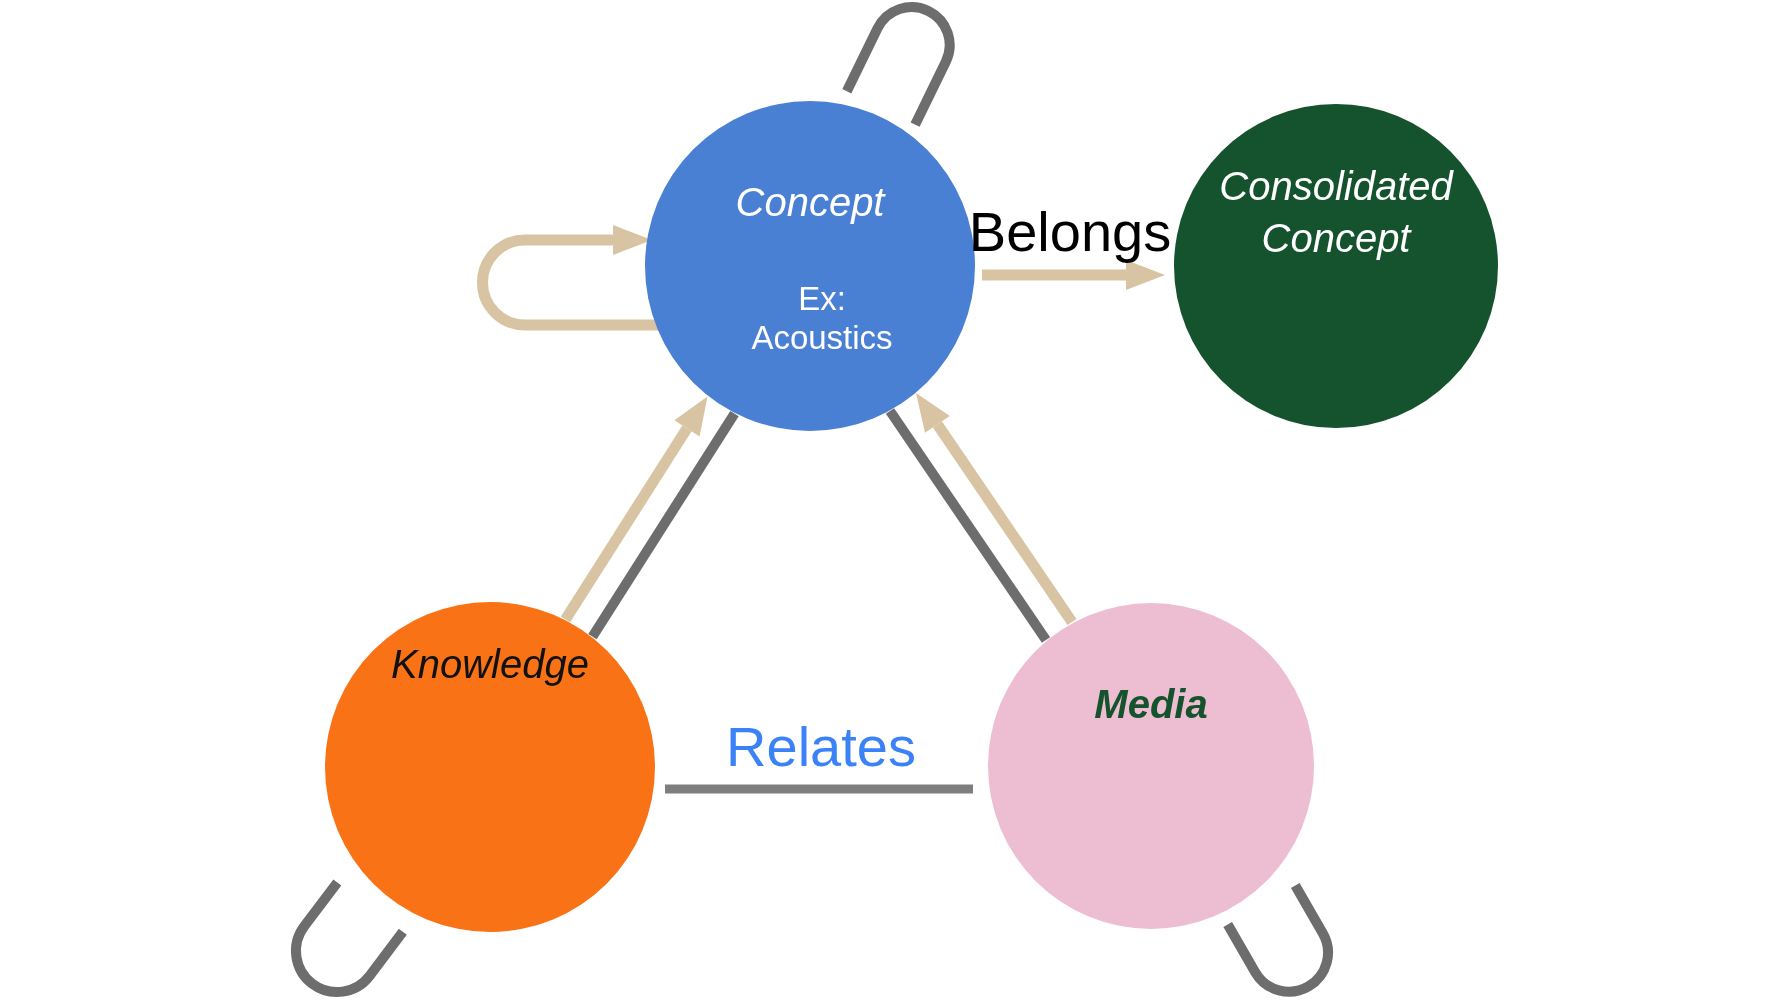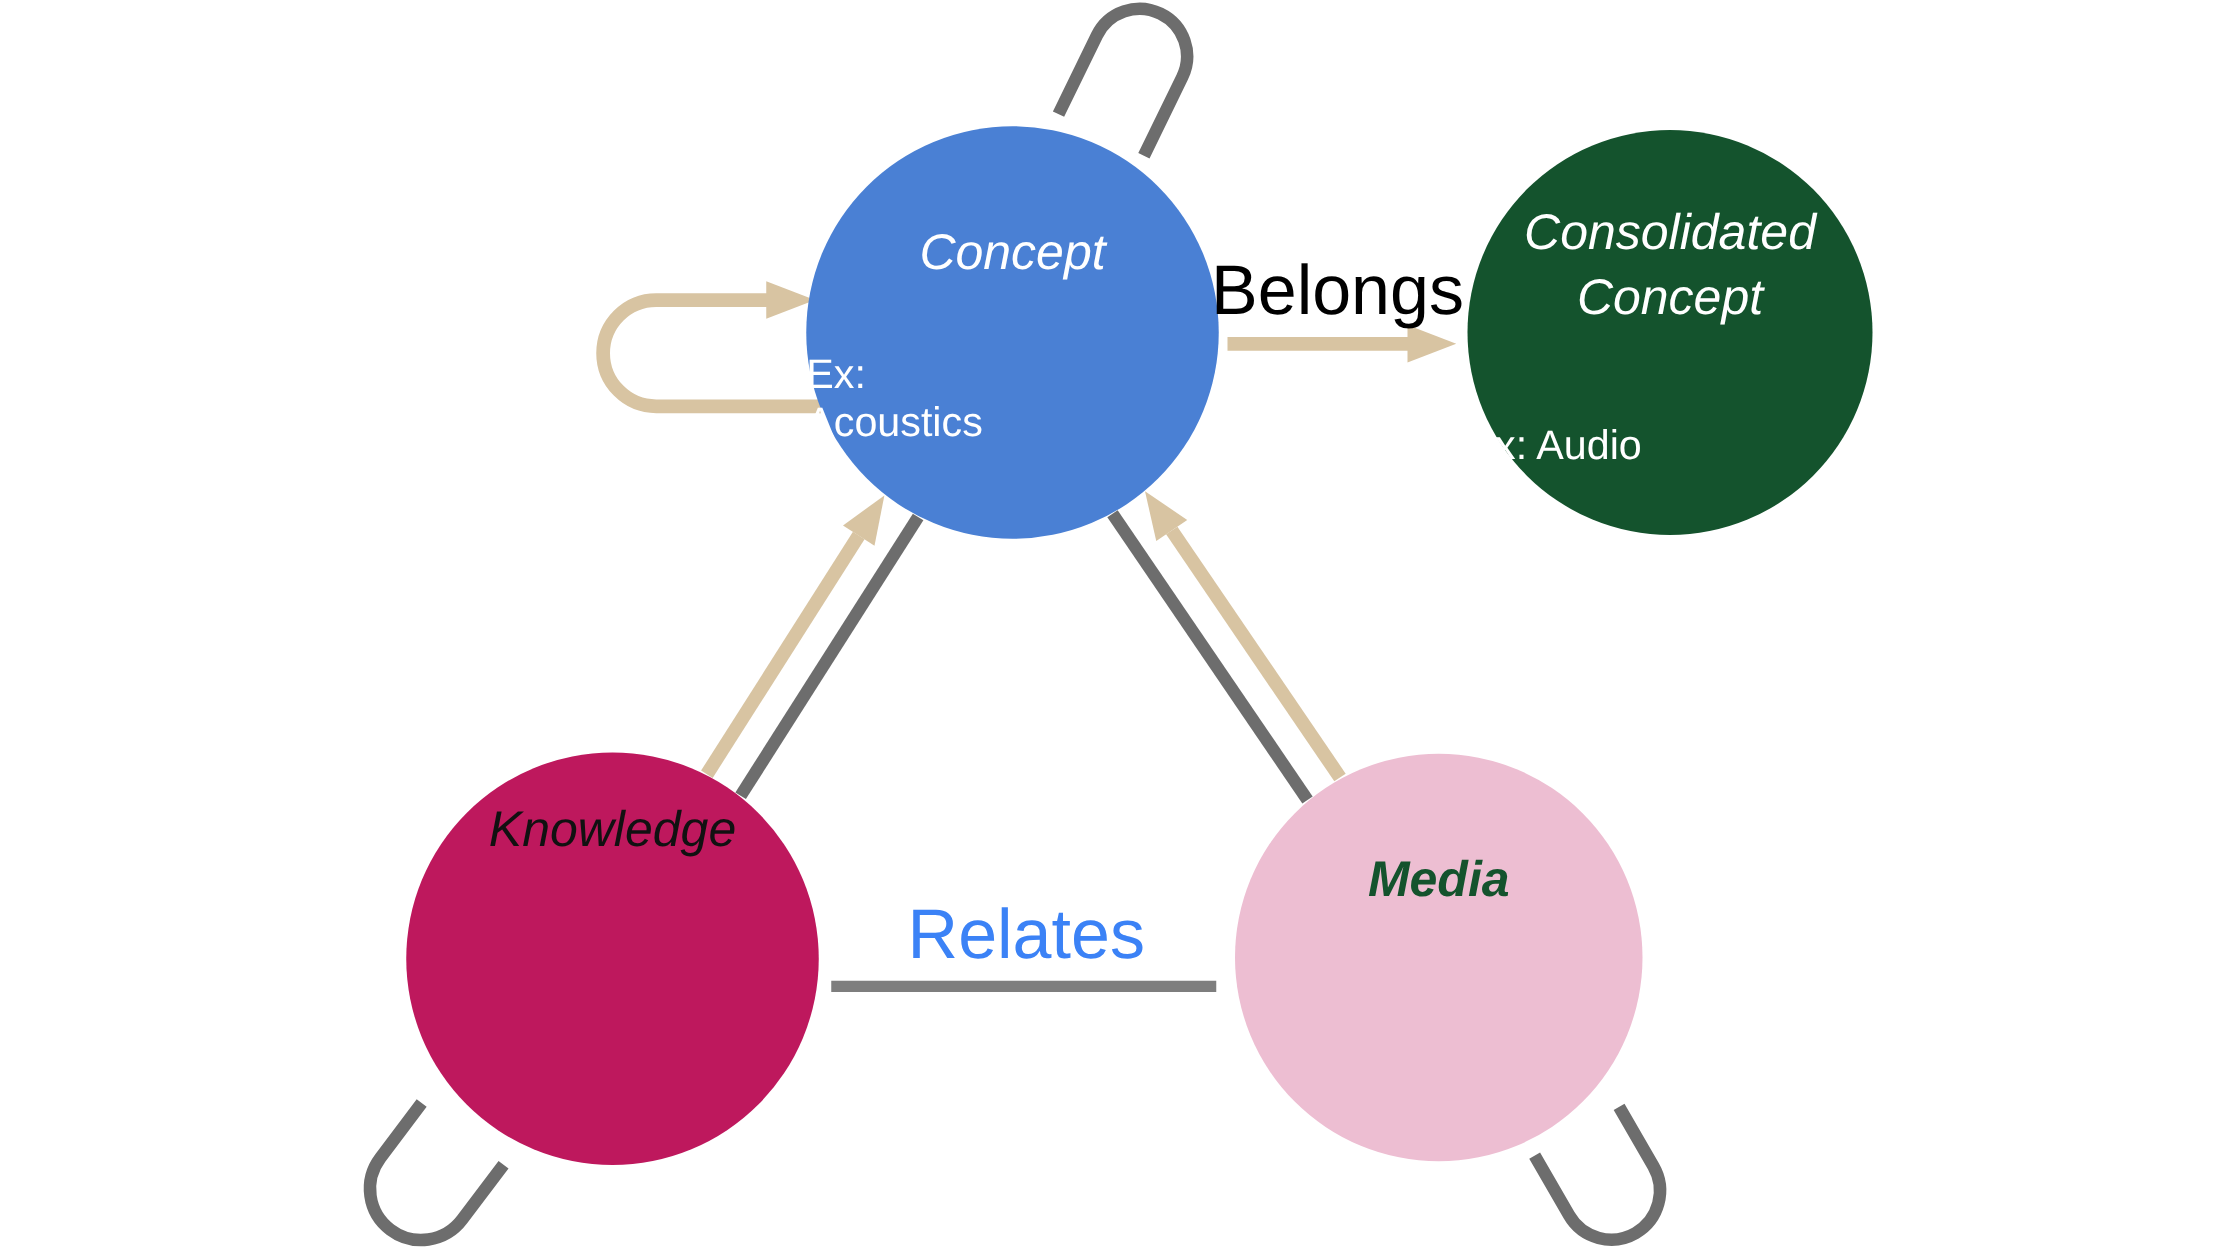--- a/index.html
+++ b/index.html
@@ -31,23 +31,23 @@
     left: 0;
     width: 100%;
     text-align: center;
     font-style: italic;
     font-size: 40px;
     line-height: 48px;
     white-space: pre-line;
   }
   .node-example {
     position: absolute;
-    left: 0;
+    left: 12px;
     width: 100%;
-    text-align: left;
+    text-align: center;
     font-size: 33px;
     white-space: pre-line;
   }
   .edge-label {
     position: absolute;
     width: 300px;
     text-align: center;
     font-size: 56px;
     line-height: 56px;
     color: #000000;
@@ -108,24 +108,23 @@
 
   <div class="node node-concept" style="background: rgb(74, 128, 212); color: rgb(255, 255, 255);">
     <div class="node-title">Concept</div>
     <div class="node-example">Ex:
 Acoustics</div>
   </div>
 
   <div class="node node-consolidated" style="background: #14532d; color: rgb(255, 255, 255);">
     <div class="node-title">Consolidated
 Concept</div>
-    <div class="node-example">Ex: Audio</div>
   </div>
 
-  <div class="node node-knowledge" style="background: #be185d; color: rgb(17, 17, 17);">
+  <div class="node node-knowledge" style="background: #f97316; color: rgb(17, 17, 17);">
     <div class="node-title">Knowledge</div>
   </div>
 
   <div class="node node-media" style="background: rgb(237, 190, 210); color: #14532d; font-weight: bold;">
     <div class="node-title">Media</div>
   </div>
 
   <div class="edge-label label-belongs" style="color: rgb(0, 0, 0);">Belongs</div>
   <div class="edge-label label-relates" style="color: #3b82f6;">Relates</div>
 

